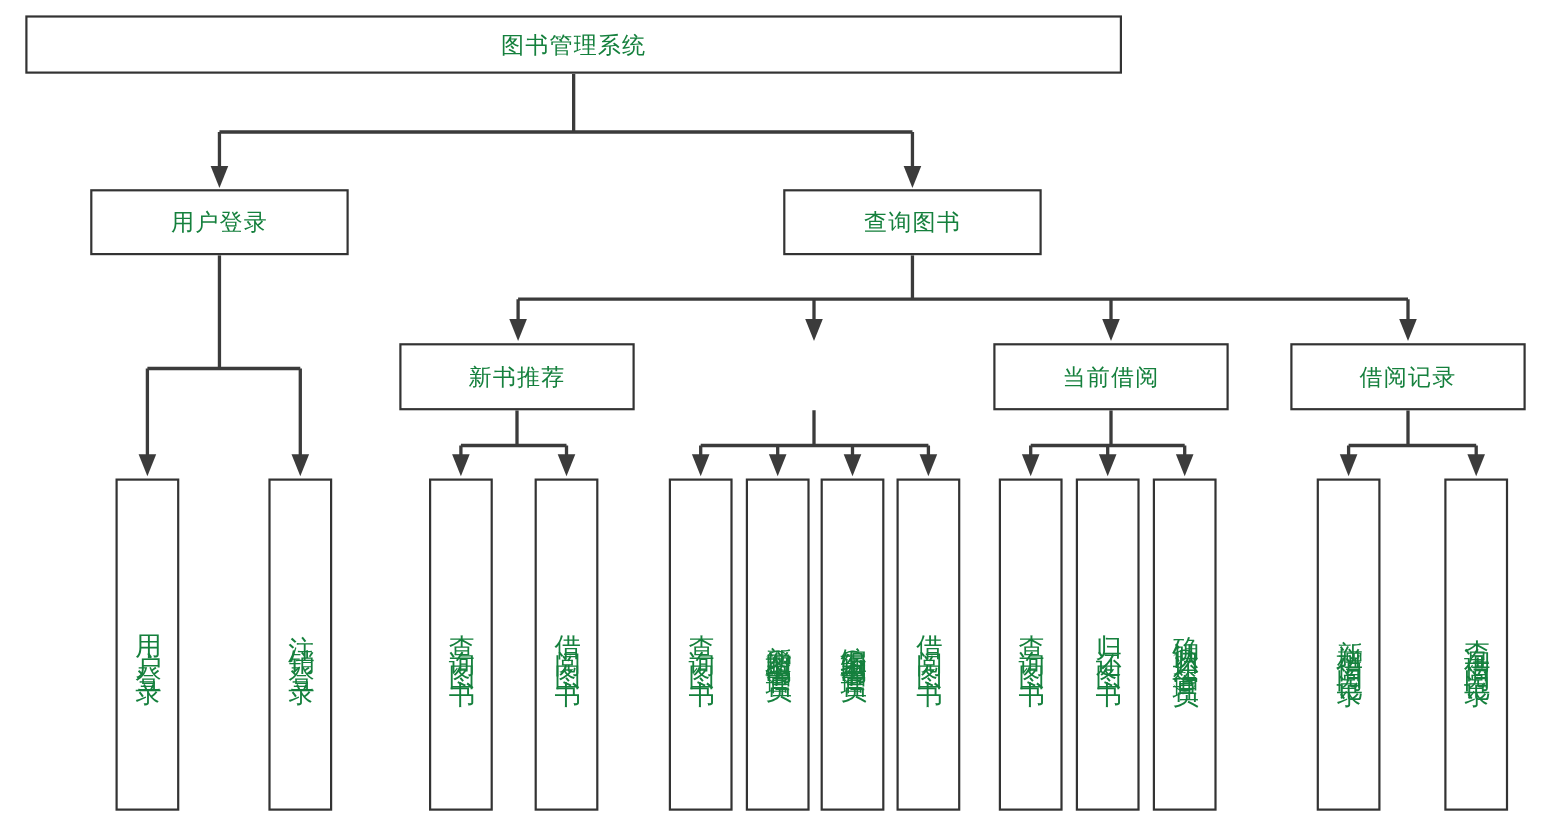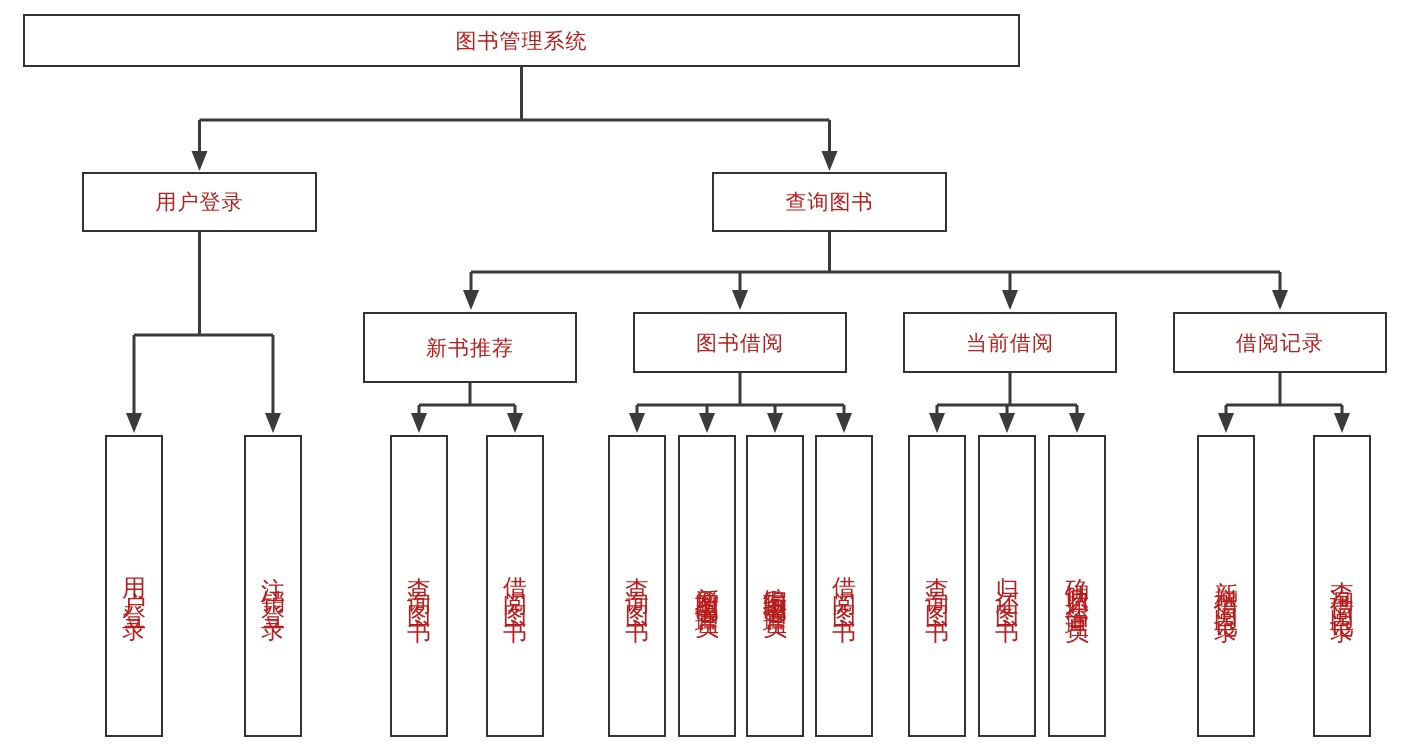--- a/index.html
+++ b/index.html
@@ -22,21 +22,21 @@
     pointer-events: none;
   }
   .box {
     position: absolute;
     box-sizing: border-box;
     background: #ffffff;
     border: 2.5px solid #333333;
     display: flex;
     align-items: center;
     justify-content: center;
-    color: #b91c1c;
+    color: #15803d;
   }
   .hlabel {
     font-size: 21px;
     letter-spacing: 1px;
     white-space: nowrap;
   }
   .leaf span {
     writing-mode: vertical-rl;
     text-orientation: mixed;
     font-size: 24px;
@@ -102,25 +102,22 @@
     <span>图书管理系统</span>
   </div>
 
   <div class="box hlabel" style="left:82px; top:172px; width:235px; height:60px;">
     <span>用户登录</span>
   </div>
   <div class="box hlabel" style="left:712px; top:172px; width:235px; height:60px;">
     <span>查询图书</span>
   </div>
 
-  <div class="box hlabel" style="left:363px; top:312px; width:214px; height:71px;text-align:center;">
+  <div class="box hlabel" style="left:363px; top:312px; width:214px; height:61px;text-align:center;">
     <span>新书推荐</span>
-  </div>
-  <div class="box hlabel" style="left:633px; top:312px; width:214px; height:61px;">
-    <span>图书借阅</span>
   </div>
   <div class="box hlabel" style="left:903px; top:312px; width:214px; height:61px;">
     <span>当前借阅</span>
   </div>
   <div class="box hlabel" style="left:1173px; top:312px; width:214px; height:61px;">
     <span>借阅记录</span>
   </div>
 
   <div class="box leaf sp14" style="left:105px; top:435px; width:58px; height:302px;">
     <span>用户登录</span>

